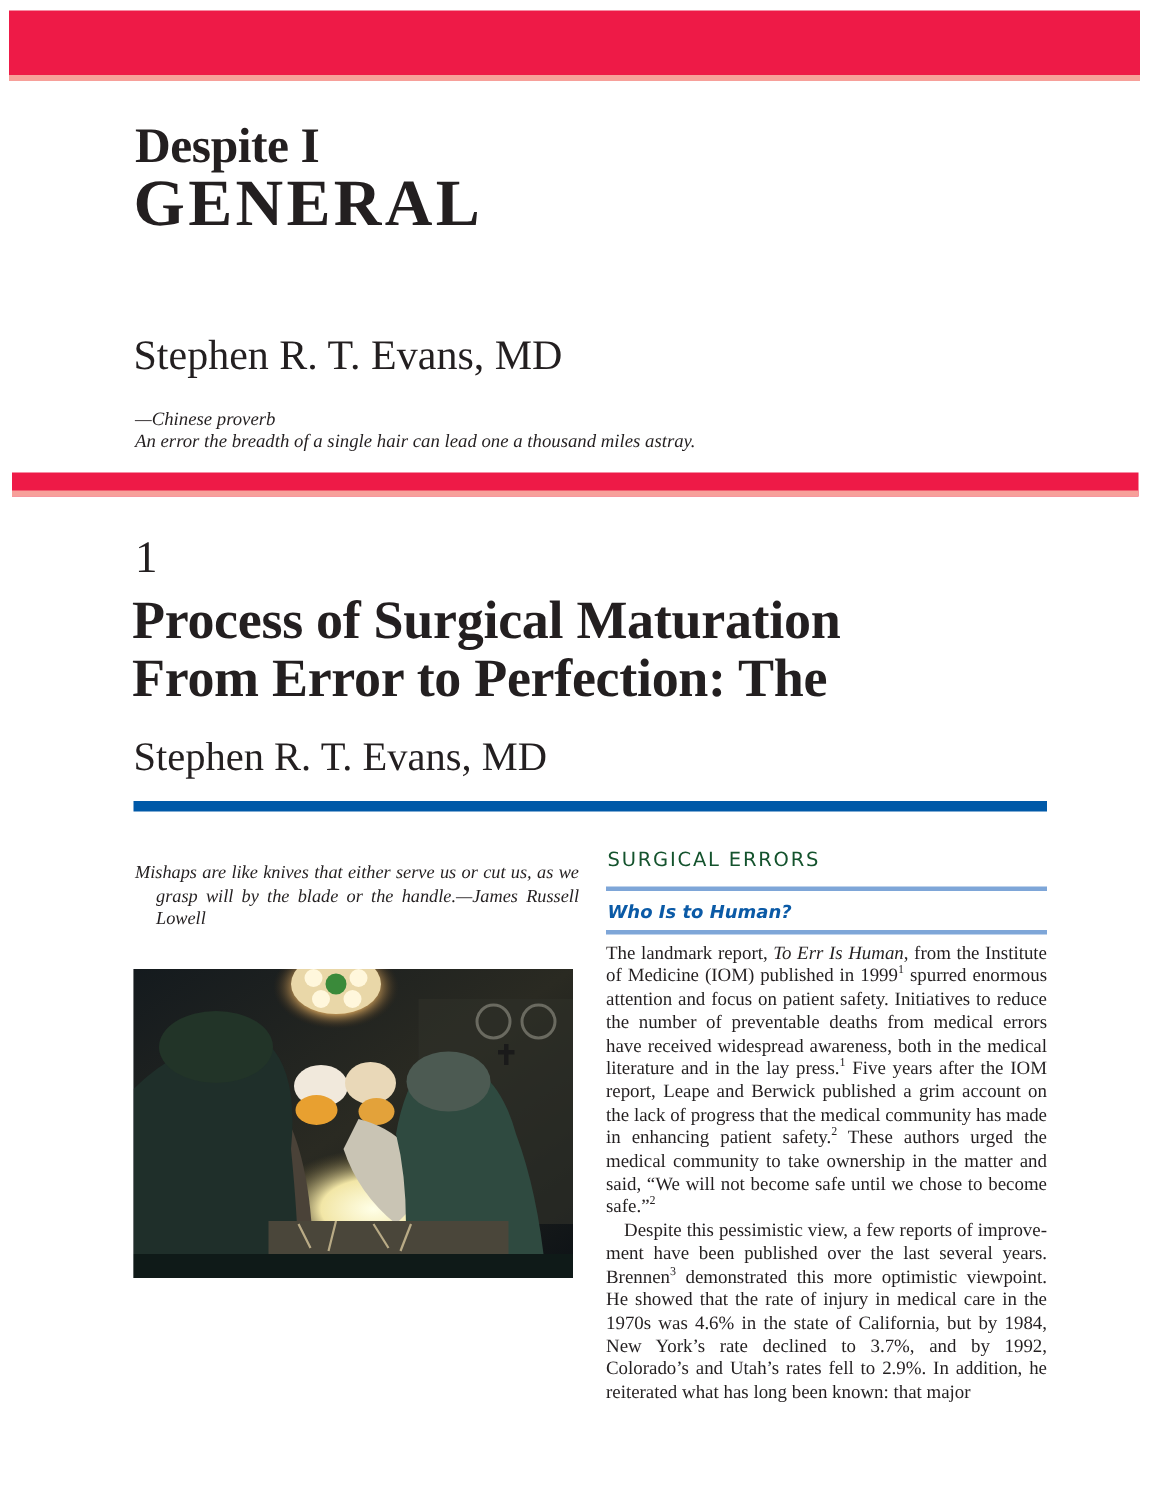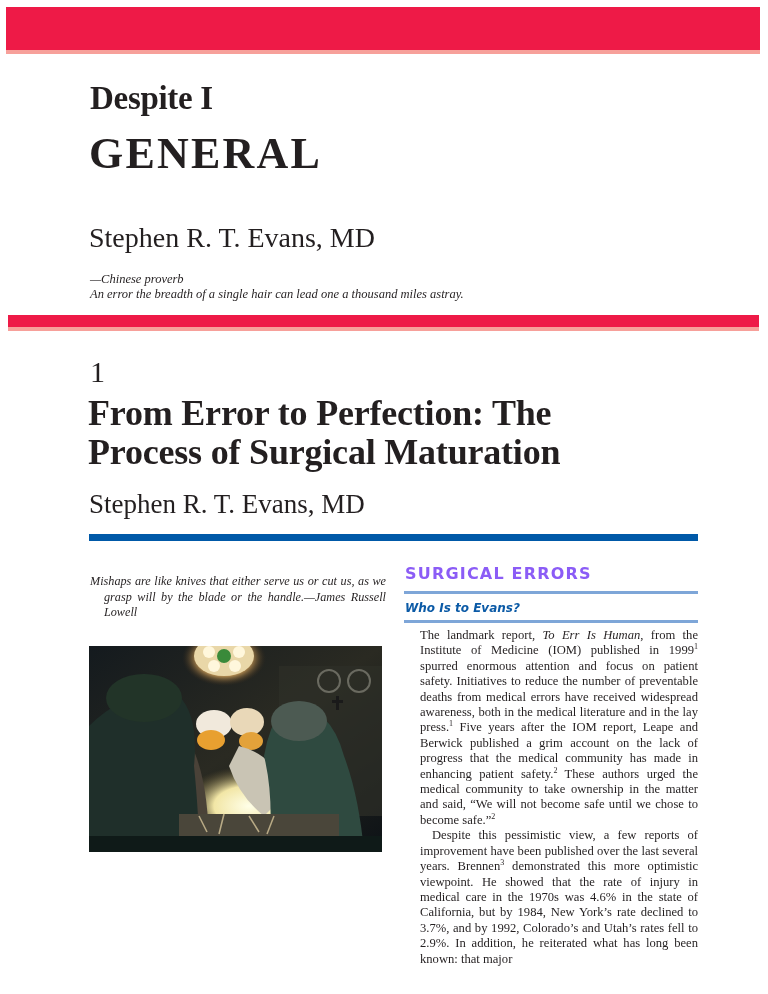--- a/index.html
+++ b/index.html
@@ -8,40 +8,40 @@
 
   .bar { position: absolute; background: #ee1a47; }
   .bar .strip { position: absolute; left: 0; right: 0; bottom: 0; height: 4px; background: #f7a09a; }
   #top-bar { left: 6px; top: 7px; width: 754px; height: 47px; }
   #mid-bar { left: 8px; top: 315px; width: 751px; height: 16px; }
   #mid-bar .strip { height: 4px; }
 
   .abs { position: absolute; }
 
   #section-label { left: 90px; top: 78px; font-size: 33px; font-weight: bold; letter-spacing: -0.3px; line-height: 40px; }
-  #section-title { left: 89px; top: 131px; font-size: 44px; font-weight: bold; letter-spacing: 2.2px; line-height: 46px; }
+  #section-title { left: 89px; top: 113px; font-size: 44px; font-weight: bold; letter-spacing: 2.2px; line-height: 46px; }
   #section-author { left: 89px; top: 221px; font-size: 28px; line-height: 34px; }
   #section-epigraph { left: 90px; top: 272px; font-size: 12.5px; font-style: italic; line-height: 15px; }
 
   #chapter-number { left: 90px; top: 355px; font-size: 30px; line-height: 34px; }
   #chapter-title { left: 88px; top: 394px; font-size: 36px; font-weight: bold; line-height: 39px; letter-spacing: -0.2px; }
   #chapter-author { left: 89px; top: 488px; font-size: 27px; line-height: 32px; }
 
   #blue-rule { left: 89px; top: 534px; width: 609px; height: 7px; background: #0059a8; }
 
   #chapter-epigraph { left: 90px; top: 574px; width: 296px; font-size: 12.2px; font-style: italic; line-height: 15.5px; text-align: justify; padding-left: 14px; text-indent: -14px; }
 
   #photo { left: 89px; top: 646px; width: 293px; height: 206px; overflow: hidden; background: #0f1418; }
 
   #right-col { left: 404px; top: 565px; width: 294px; }
-  .h1 { font-family: "DejaVu Sans", sans-serif; font-weight: bold; color: #8b5cf6; font-size: 16px; letter-spacing: 1.2px; line-height: 18px; padding-left: 1px; }
+  .h1 { font-family: "DejaVu Sans", sans-serif; font-weight: normal; color: #14532d; font-size: 13px; letter-spacing: 1.2px; line-height: 18px; padding-left: 1px; }
   .rule-light { height: 3px; background: #7ea6d8; margin-top: 8px; }
   .h2 { font-family: "DejaVu Sans", sans-serif; font-weight: bold; font-style: italic; color: #0b5aa6; font-size: 12px; line-height: 16px; margin-top: 6px; padding-left: 1px; }
   .rule-light2 { height: 3px; background: #7ea6d8; margin-top: 4px; }
-  .body-text { font-size: 12.6px; line-height: 15.4px; text-align: justify; margin-top: 5px; hyphens: manual; margin-left: 16px; }
+  .body-text { font-size: 12.6px; line-height: 15.4px; text-align: justify; margin-top: 5px; hyphens: manual; }
   .body-text p + p { text-indent: 12px; }
   .body-text sup { font-size: 8px; line-height: 0; vertical-align: super; }
   .body-text i { font-style: italic; }
 </style>
 </head>
 <body>
 
 <div id="top-bar" class="bar">
   <div class="strip"></div>
 </div>
@@ -55,22 +55,22 @@
   <div>—Chinese proverb</div>
   <div>An error the breadth of a single hair can lead one a thousand miles astray.</div>
 </div>
 
 <div id="mid-bar" class="bar">
   <div class="strip"></div>
 </div>
 
 <div id="chapter-number" class="abs">1</div>
 <div id="chapter-title" class="abs">
+  <div>Process of Surgical Maturation</div>
   <div>From Error to Perfection: The</div>
-  <div>Process of Surgical Maturation</div>
 </div>
 <div id="chapter-author" class="abs">Stephen R. T. Evans, MD</div>
 
 <div id="blue-rule" class="abs"></div>
 
 <div id="chapter-epigraph" class="abs">Mishaps are like knives that either serve us or cut us, as we grasp will by the blade or the handle.—James Russell Lowell</div>
 
 <div id="photo" class="abs" title="Operating room photograph: surgical team in caps and masks working under overhead surgical light">
   <svg width="293" height="206" viewBox="0 0 293 206" xmlns="http://www.w3.org/2000/svg">
     <defs>
@@ -121,19 +121,19 @@
       <line x1="160" y1="170" x2="170" y2="186"></line>
       <line x1="185" y1="170" x2="178" y2="188"></line>
     </g>
     <rect x="0" y="190" width="293" height="16" fill="#0f1a18"></rect>
   </svg>
 </div>
 
 <div id="right-col" class="abs">
   <div class="h1">SURGICAL ERRORS</div>
   <div class="rule-light"></div>
-  <div class="h2">Who Is to Evans?</div>
+  <div class="h2">Who Is to Human?</div>
   <div class="rule-light2"></div>
   <div class="body-text">
     <p><span>The landmark report, </span><i>To Err Is Human</i><span>, from the Institute of Medicine (IOM) published in 1999</span><sup>1</sup><span> spurred enormous attention and focus on patient safety. Initiatives to reduce the number of preventable deaths from medical errors have received widespread awareness, both in the medical literature and in the lay press.</span><sup>1</sup><span> Five years after the IOM report, Leape and Berwick published a grim account on the lack of progress that the medical community has made in enhancing patient safety.</span><sup>2</sup><span> These authors urged the medical community to take ownership in the matter and said, “We will not become safe until we chose to become safe.”</span><sup>2</sup></p>
     <p><span>Despite this pessimistic view, a few reports of improve­ment have been published over the last several years. Brennen</span><sup>3</sup><span> demonstrated this more optimistic viewpoint. He showed that the rate of injury in medical care in the 1970s was 4.6% in the state of California, but by 1984, New York’s rate declined to 3.7%, and by 1992, Colorado’s and Utah’s rates fell to 2.9%. In addition, he reiterated what has long been known: that major</span></p>
   </div>
 </div>
 
 </body></html>

